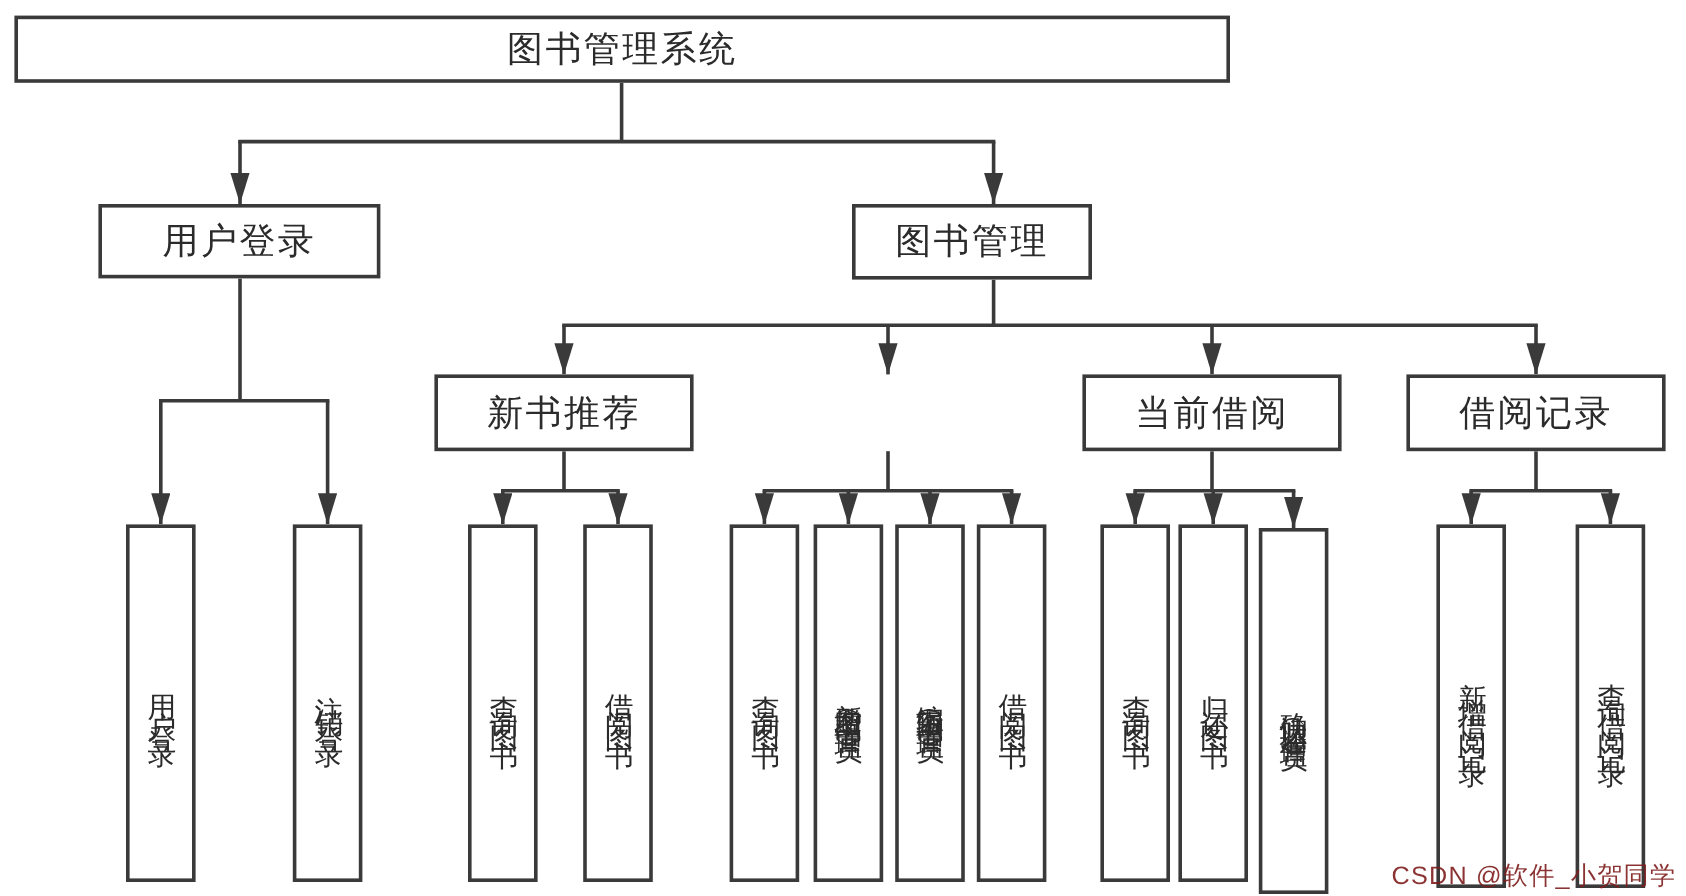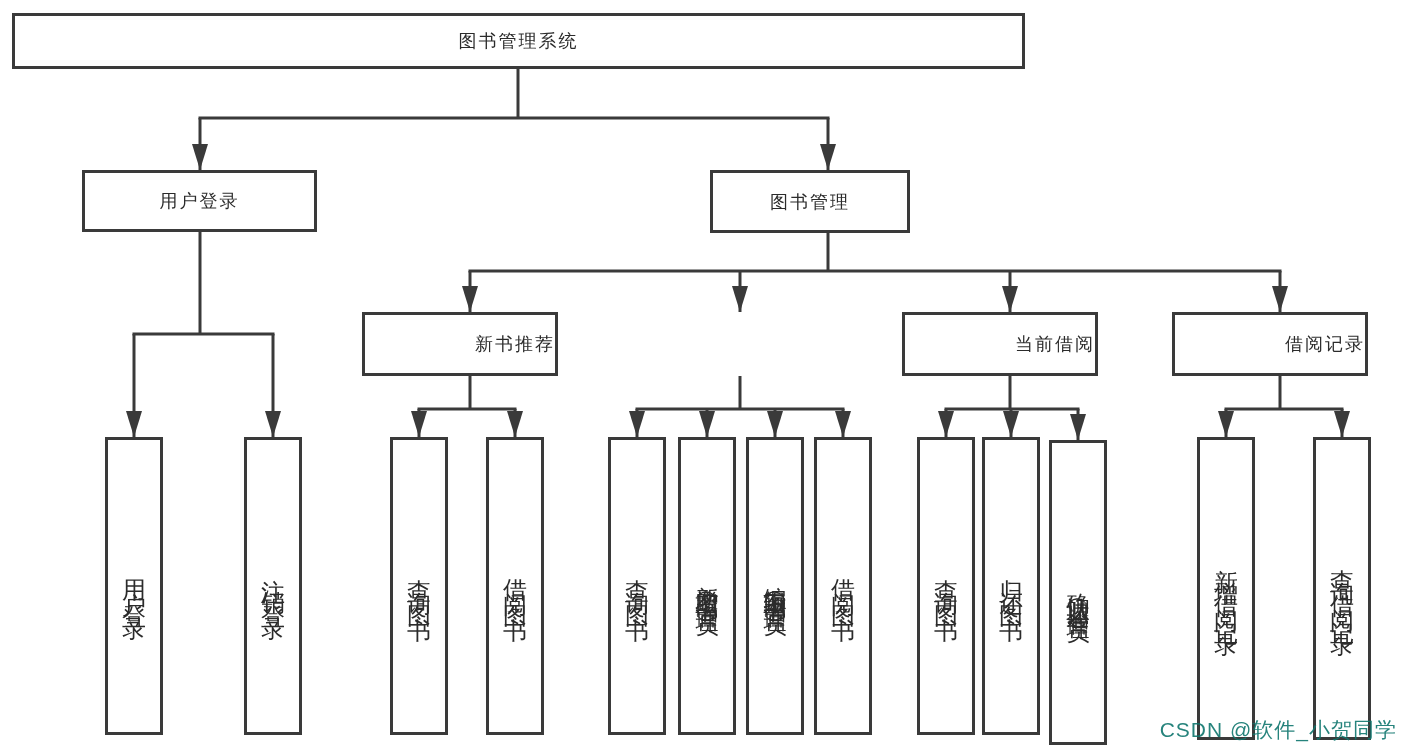--- a/index.html
+++ b/index.html
@@ -5,36 +5,36 @@
   html, body { margin: 0; padding: 0; background: #ffffff; }
   body { width: 1405px; height: 747px; overflow: hidden;
          font-family: "Liberation Sans", "DejaVu Sans", sans-serif; color: #2b2b2b; }
   #stage { position: relative; width: 1405px; height: 747px; background: #ffffff; }
 
   svg.connectors { position: absolute; left: 0; top: 0; z-index: 1; }
 
   .box { position: absolute; box-sizing: border-box; background: #ffffff;
          border: 3px solid #3a3a3a; display: flex; align-items: center;
          justify-content: center; z-index: 2; }
-  .hlabel { font-size: 18px; letter-spacing: 2px; white-space: nowrap; }
+  .hlabel { font-size: 30px; letter-spacing: 2px; white-space: nowrap; }
 
   .root  { left: 12px;  top: 13px;  width: 1013px; height: 56px; }
   .lvl2a { left: 82px;  top: 170px; width: 235px;  height: 62px; }
   .lvl2b { left: 710px; top: 170px; width: 200px;  height: 63px; }
-  .lvl3  { top: 312px; width: 196px; height: 64px; justify-content: flex-end; }
+  .lvl3  { top: 312px; width: 216px; height: 64px; }
 
   .leaf { top: 437px; width: 58px; height: 298px; }
   .vtext { writing-mode: vertical-rl; text-orientation: mixed;
            font-size: 24px; letter-spacing: 13px; line-height: 1; }
   .vtext.tight { font-size: 23px; letter-spacing: 4px; }
   .leaf.tall { height: 303px; }
   .leaf.admin3 { top: 440px; height: 305px; }
 
   .watermark { position: absolute; right: 8px; top: 716px; z-index: 3;
-               font-size: 21px; letter-spacing: 1px; color: #0f766e;
+               font-size: 21px; letter-spacing: 1px; color: #7f1d1d;
                opacity: 0.9; white-space: nowrap; }
 </style>
 </head>
 <body>
 
 <div id="stage">
 
   <svg class="connectors" width="1405" height="747" viewBox="0 0 1405 747">
     <defs>
       <marker id="arrow" markerUnits="userSpaceOnUse" markerWidth="28" markerHeight="18" refX="26" refY="8" orient="auto">

